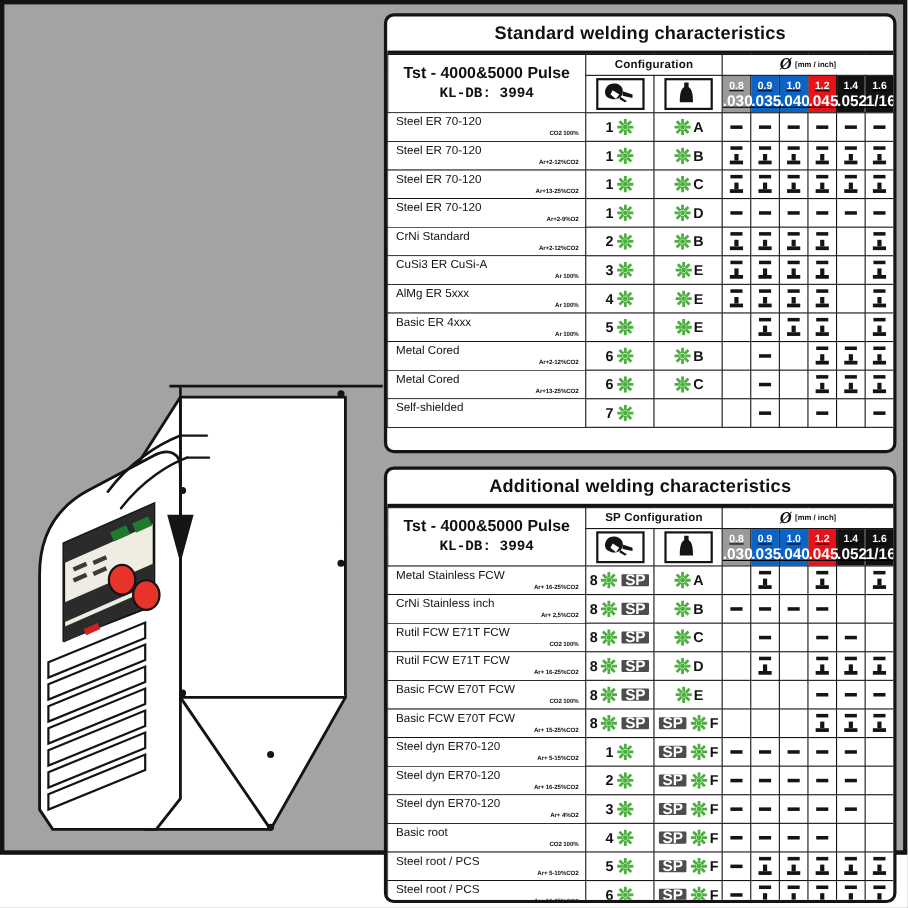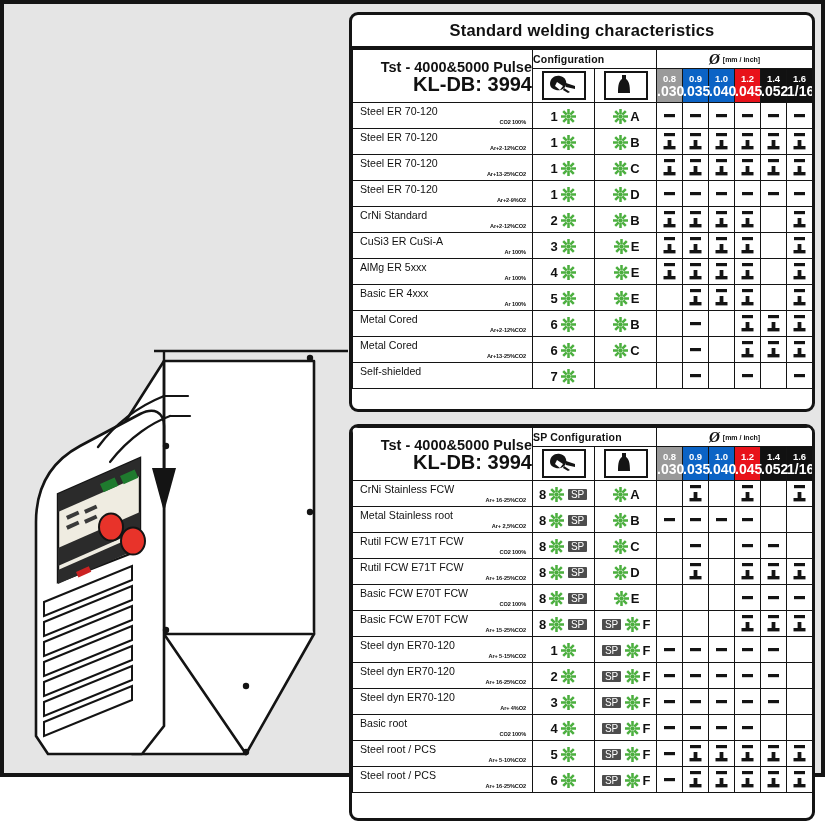--- a/index.html
+++ b/index.html
@@ -1,80 +1,80 @@
 <!DOCTYPE html>
 <html><head>
 <meta charset="utf-8">
 <style>
   html,body{margin:0;padding:0;background:#fff;}
   body{width:825px;height:825px;font-family:"Liberation Sans",sans-serif;
        -webkit-font-smoothing:none;overflow:hidden;}
   #page{position:relative;width:825px;height:777px;box-sizing:border-box;
-        border:4px solid #141414;background:#e5e5e5;}
+        border:4px solid #141414;background:#a3a3a3;}
 
   
   #machine{position:absolute;left:10px;top:330px;width:330px;height:480px;}
   #machine svg{display:block;}
 
   
   .card{position:absolute;box-sizing:border-box;background:#fff;
         border:3px solid #141414;border-radius:9px;overflow:hidden;}
   #card-std{left:345px;top:8px;width:466px;height:400px;}
   #card-add{left:345px;top:420px;width:466px;height:397px;}
 
   .card-title{box-sizing:border-box;width:100%;height:34px;line-height:30px;
     text-align:center;font-size:16.5px;font-weight:bold;color:#111;
     letter-spacing:.2px;border-bottom:3px solid #141414;}
 
   table.wt{border-collapse:collapse;width:100%;table-layout:fixed;}
   table.wt td,table.wt th{border:1.6px solid #141414;padding:0;
     vertical-align:middle;background:#fff;}
 
   
-  .hd-model{padding:4px 6px 4px 8px;text-align:right;}
+  .hd-model{padding:4px 6px 4px 8px;text-align:center;}
   .hd-model .m1{font-size:14.5px;font-weight:bold;color:#111;line-height:17px;
      white-space:nowrap;}
-  .hd-model .m2{font-size:20px;font-weight:bold;color:#111;line-height:17px;}
-  .hd-cfg{text-align:left;font-size:10.5px;font-weight:bold;color:#111;
+  .hd-model .m2{font-size:13px;font-weight:bold;color:#111;line-height:17px;font-family:Liberation Mono, monospace;}
+  .hd-cfg{text-align:center;font-size:10.5px;font-weight:bold;color:#111;
      letter-spacing:.2px;height:17px;}
   .hd-dia{text-align:center;height:17px;white-space:nowrap;}
   .hd-dia .dsym{font-size:15px;font-weight:bold;font-style:italic;color:#111;
      font-family:"Liberation Serif",serif;}
   .hd-dia .dunit{font-size:7px;font-weight:bold;color:#111;
      vertical-align:2px;margin-left:3px;}
 
   
   .icon-cell{height:33px;text-align:center;}
   .icon-box{display:inline-block;border:2.2px solid #141414;background:#fff;
      width:40px;height:25px;line-height:0;position:relative;vertical-align:middle;}
   .icon-box svg{position:absolute;left:0;top:0;}
 
   
-  .dcell{height:33px;text-align:center;padding:0;}
+  .dcell{height:33px;text-align:center;padding:0;text-decoration:underline;}
   .chip{display:block;width:100%;height:33px;color:#fff;
      font-size:9.5px;font-weight:bold;line-height:12px;padding-top:4px;
      box-sizing:border-box;}
   .chip .v2{display:block;font-size:14px;font-weight:bold;}
 
   
   .mat{height:25px;padding:0 5px 0 7px;position:relative;}
   .mat .nm{font-size:10.6px;font-weight:normal;color:#111;line-height:11px;
      position:absolute;left:7px;top:3px;white-space:nowrap;}
   .mat .gs{font-size:5.6px;font-weight:bold;color:#111;line-height:7px;
      position:absolute;right:6px;bottom:2px;white-space:nowrap;
      letter-spacing:-.1px;}
 
   .cfg{height:25px;text-align:center;white-space:nowrap;}
   .cfg .num{font-size:13px;font-weight:bold;color:#111;vertical-align:middle;
      display:inline-block;min-width:9px;}
   .cfg .ltr{font-size:13px;font-weight:bold;color:#111;vertical-align:middle;
      display:inline-block;min-width:9px;}
   .star{display:inline-block;vertical-align:middle;margin:0 2px;line-height:0;}
   .sp{display:inline-block;vertical-align:middle;background:#4d4d4d;color:#fff;
-     font-size:10px;font-weight:normal;padding:1px 3px;line-height:9px;
+     font-size:14px;font-weight:bold;padding:1px 3px;line-height:9px;
      margin:0 2px;border-radius:1px;letter-spacing:-.2px;}
 
   td.mk{height:25px;text-align:center;line-height:0;}
   .mk svg{vertical-align:middle;}
 </style>
 </head>
 <body>
 
 <div id="page">
 
@@ -747,20 +747,21 @@
             <td class="mk"></td>
             <td class="mk"><svg width="15" height="14" viewBox="0 0 15 14">
                 <rect x="2" y="5" width="11" height="3.2" fill="#141414"></rect>
               </svg></td>
           </tr>
         </tbody>
     </table>
   </div>
 
   <div class="card" id="card-add">
+    <div class="card-title">Additional welding characteristics</div>
     <table class="wt">
       <colgroup>
         <col style="width:180px">
           <col style="width:62px">
           <col style="width:62px">
         <col style="width:26px">
           <col style="width:26px">
           <col style="width:26px">
         <col style="width:26px">
           <col style="width:26px">
@@ -805,21 +806,21 @@
       <span class="chip" style="background:#111111">1.4<span class="v2">.052</span></span>
             </td>
             <td class="dcell">
       <span class="chip" style="background:#111111">1.6<span class="v2">1/16</span></span>
             </td>
           </tr>
         </tbody>
       <tbody id="add-body">
           <tr>
             <td class="mat">
-        <span class="nm">CrNi Stainless FCW</span>
+        <span class="nm">Metal Stainless FCW</span>
         <span class="gs">Ar+ 16-25%CO2</span>
             </td>
             <td class="cfg"><span class="num">8</span><span class="star"><svg width="15" height="15" viewBox="0 0 15 15">
                   <line x1="10.05" y1="7.5" x2="15" y2="7.5" stroke="#4caf3f" stroke-width="2.5500000000000003" stroke-linecap="butt"></line>
                   <line x1="9.303122292025696" y1="9.303122292025696" x2="12.803300858899107" y2="12.803300858899107" stroke="#4caf3f" stroke-width="2.5500000000000003" stroke-linecap="butt"></line>
                   <line x1="7.5" y1="10.05" x2="7.500000000000001" y2="15" stroke="#4caf3f" stroke-width="2.5500000000000003" stroke-linecap="butt"></line>
                   <line x1="5.696877707974304" y1="9.303122292025696" x2="2.1966991411008943" y2="12.803300858899107" stroke="#4caf3f" stroke-width="2.5500000000000003" stroke-linecap="butt"></line>
                   <line x1="4.949999999999999" y1="7.5" x2="0" y2="7.500000000000001" stroke="#4caf3f" stroke-width="2.5500000000000003" stroke-linecap="butt"></line>
                   <line x1="5.696877707974304" y1="5.696877707974304" x2="2.1966991411008925" y2="2.1966991411008943" stroke="#4caf3f" stroke-width="2.5500000000000003" stroke-linecap="butt"></line>
                   <line x1="7.499999999999999" y1="4.949999999999999" x2="7.499999999999998" y2="0" stroke="#4caf3f" stroke-width="2.5500000000000003" stroke-linecap="butt"></line>
@@ -851,21 +852,21 @@
   </svg></td>
             <td class="mk"></td>
             <td class="mk"><svg width="15" height="20" viewBox="0 0 15 20">
     <rect x="2" y="1" width="11" height="3.2" fill="#141414"></rect>
     <rect x="5.6" y="8" width="3.8" height="6" fill="#141414"></rect>
     <rect x="1.5" y="14" width="12" height="3.4" fill="#141414"></rect>
   </svg></td>
           </tr>
           <tr>
             <td class="mat">
-        <span class="nm">Metal Stainless root</span>
+        <span class="nm">CrNi Stainless inch</span>
         <span class="gs">Ar+ 2,5%CO2</span>
             </td>
             <td class="cfg"><span class="num">8</span><span class="star"><svg width="15" height="15" viewBox="0 0 15 15">
                   <line x1="10.05" y1="7.5" x2="15" y2="7.5" stroke="#4caf3f" stroke-width="2.5500000000000003" stroke-linecap="butt"></line>
                   <line x1="9.303122292025696" y1="9.303122292025696" x2="12.803300858899107" y2="12.803300858899107" stroke="#4caf3f" stroke-width="2.5500000000000003" stroke-linecap="butt"></line>
                   <line x1="7.5" y1="10.05" x2="7.500000000000001" y2="15" stroke="#4caf3f" stroke-width="2.5500000000000003" stroke-linecap="butt"></line>
                   <line x1="5.696877707974304" y1="9.303122292025696" x2="2.1966991411008943" y2="12.803300858899107" stroke="#4caf3f" stroke-width="2.5500000000000003" stroke-linecap="butt"></line>
                   <line x1="4.949999999999999" y1="7.5" x2="0" y2="7.500000000000001" stroke="#4caf3f" stroke-width="2.5500000000000003" stroke-linecap="butt"></line>
                   <line x1="5.696877707974304" y1="5.696877707974304" x2="2.1966991411008925" y2="2.1966991411008943" stroke="#4caf3f" stroke-width="2.5500000000000003" stroke-linecap="butt"></line>
                   <line x1="7.499999999999999" y1="4.949999999999999" x2="7.499999999999998" y2="0" stroke="#4caf3f" stroke-width="2.5500000000000003" stroke-linecap="butt"></line>

